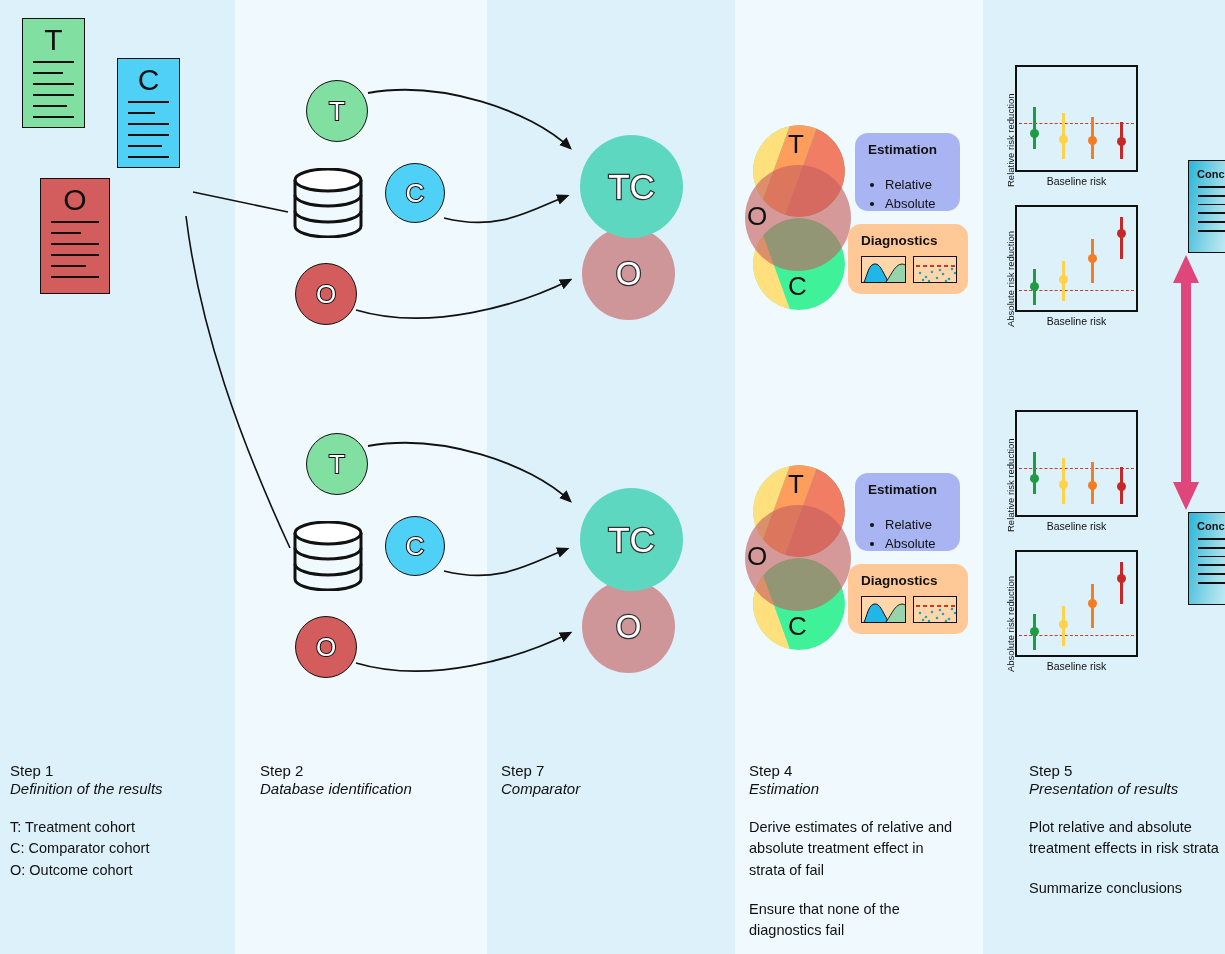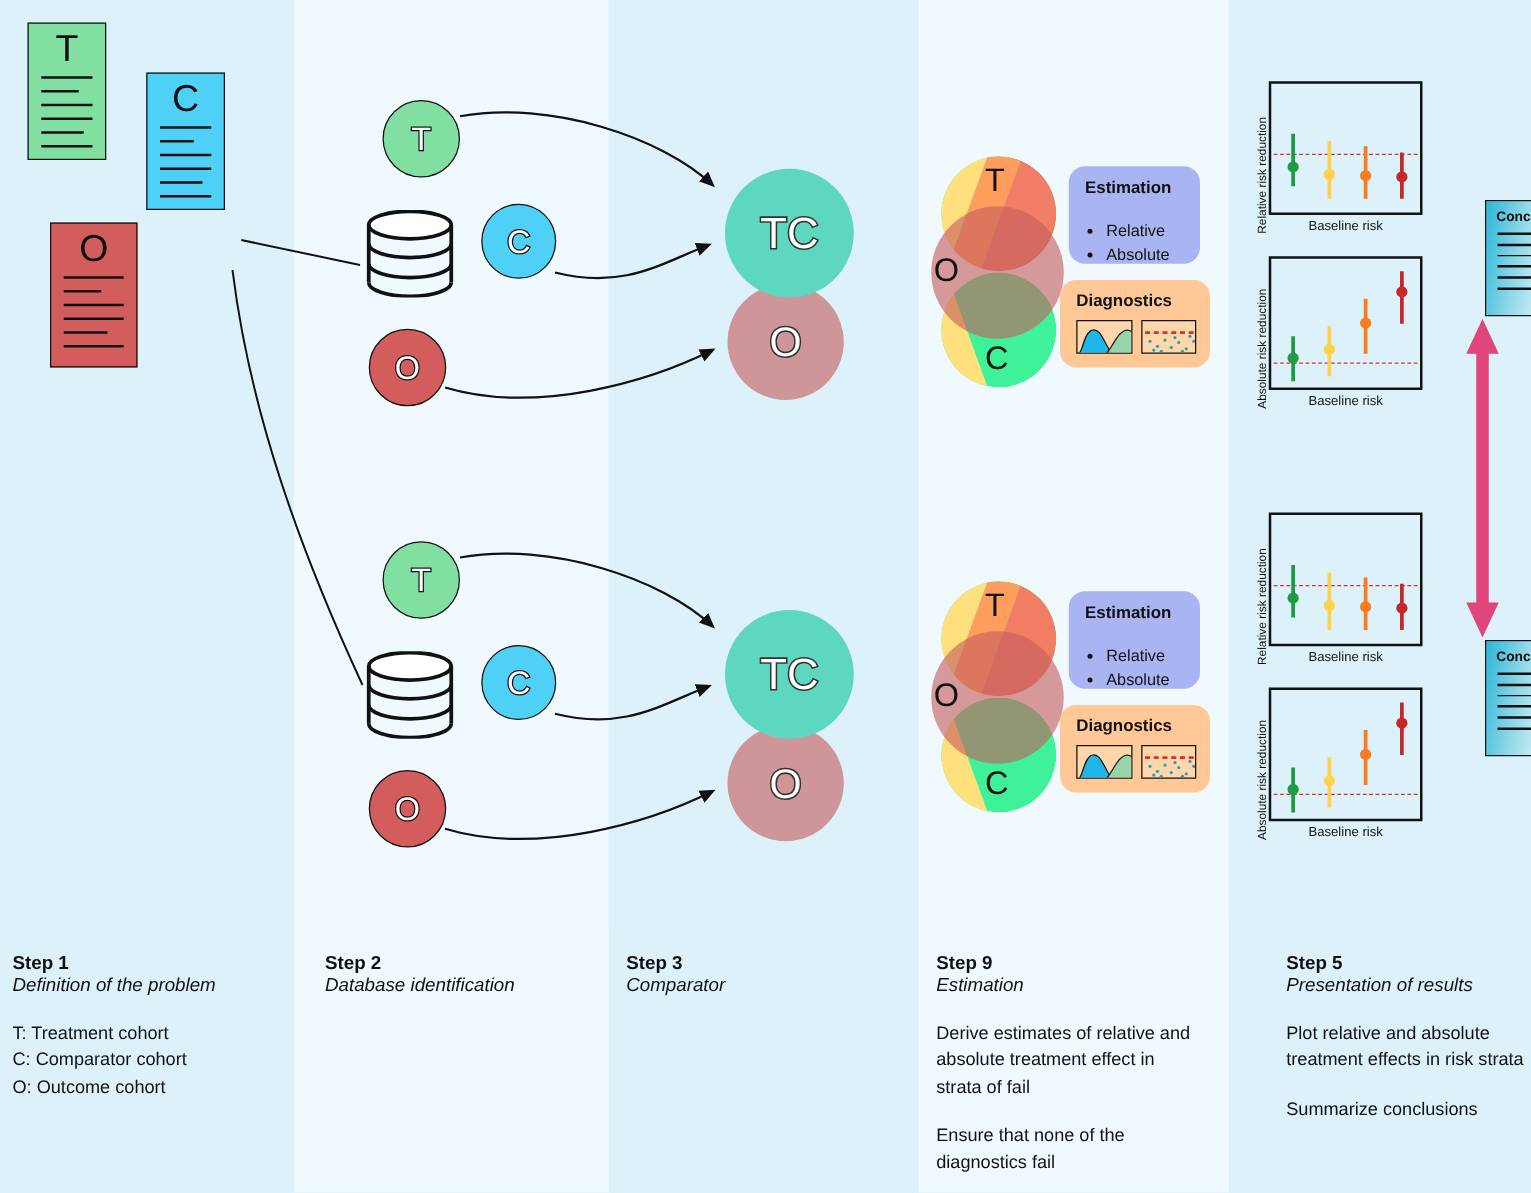--- a/index.html
+++ b/index.html
@@ -107,21 +107,21 @@
   .concl .ctitle {
     font-size: 11px; font-weight: bold; color: #111;
     padding: 7px 0 0 8px;
   }
   .concl .clines { padding: 6px 9px 0 9px; }
   .concl .cln { height: 1.8px; background: #111; margin-bottom: 7px; }
 
   
   .footer { position: absolute; bottom: 0; height: 214px; }
   .foot-inner { padding: 22px 0 0 10px; }
-  .step-num { font-size: 15px; font-weight: bold; color: #111; }
+  .step-num { font-size: 15px; font-weight: normal; color: #111; }
   .step-sub { font-size: 15px; font-style: italic; color: #111; margin-top: 1px; }
   .foot-p {
     font-size: 14.5px; color: #111; line-height: 1.47;
     margin-top: 20px; max-width: 205px;
   }
   .foot-p.second { margin-top: 18px; }
 </style>
 </head>
 <body>
 
@@ -521,44 +521,44 @@
     </div>
   </div>
 
   <svg style="position:absolute;left:1168px;top:255px" width="36" height="255">
     <path d="M18,0 L31,28 L23,28 L23,227 L31,227 L18,255 L5,227 L13,227 L13,28 L5,28 Z" fill="#e0457b"></path>
   </svg>
 
   <div class="footer" style="left:0;width:235px;background:#ddf1fb">
     <div class="foot-inner">
       <div class="step-num">Step 1</div>
-      <div class="step-sub">Definition of the problem</div>
+      <div class="step-sub">Definition of the results</div>
       <div class="foot-p" style="white-space:pre-line">T: Treatment cohort
 C: Comparator cohort
 O: Outcome cohort</div>
     </div>
   </div>
 
   <div class="footer" style="left:235px;width:252px;background:#f0f9fd">
     <div class="foot-inner" style="padding-left:25px">
       <div class="step-num">Step 2</div>
       <div class="step-sub">Database identification</div>
     </div>
   </div>
 
   <div class="footer" style="left:487px;width:248px;background:#ddf1fb">
     <div class="foot-inner" style="padding-left:14px">
-      <div class="step-num">Step 3</div>
+      <div class="step-num">Step 7</div>
       <div class="step-sub">Comparator</div>
     </div>
   </div>
 
   <div class="footer" style="left:735px;width:248px;background:#f0f9fd">
     <div class="foot-inner" style="padding-left:14px">
-      <div class="step-num">Step 9</div>
+      <div class="step-num">Step 4</div>
       <div class="step-sub">Estimation</div>
       <div class="foot-p">Derive estimates of relative and absolute treatment effect in strata of fail</div>
       <div class="foot-p second">Ensure that none of the diagnostics fail</div>
     </div>
   </div>
 
   <div class="footer" style="left:1015px;width:218px;background:#ddf1fb">
     <div class="foot-inner" style="padding-left:14px">
       <div class="step-num">Step 5</div>
       <div class="step-sub">Presentation of results</div>

